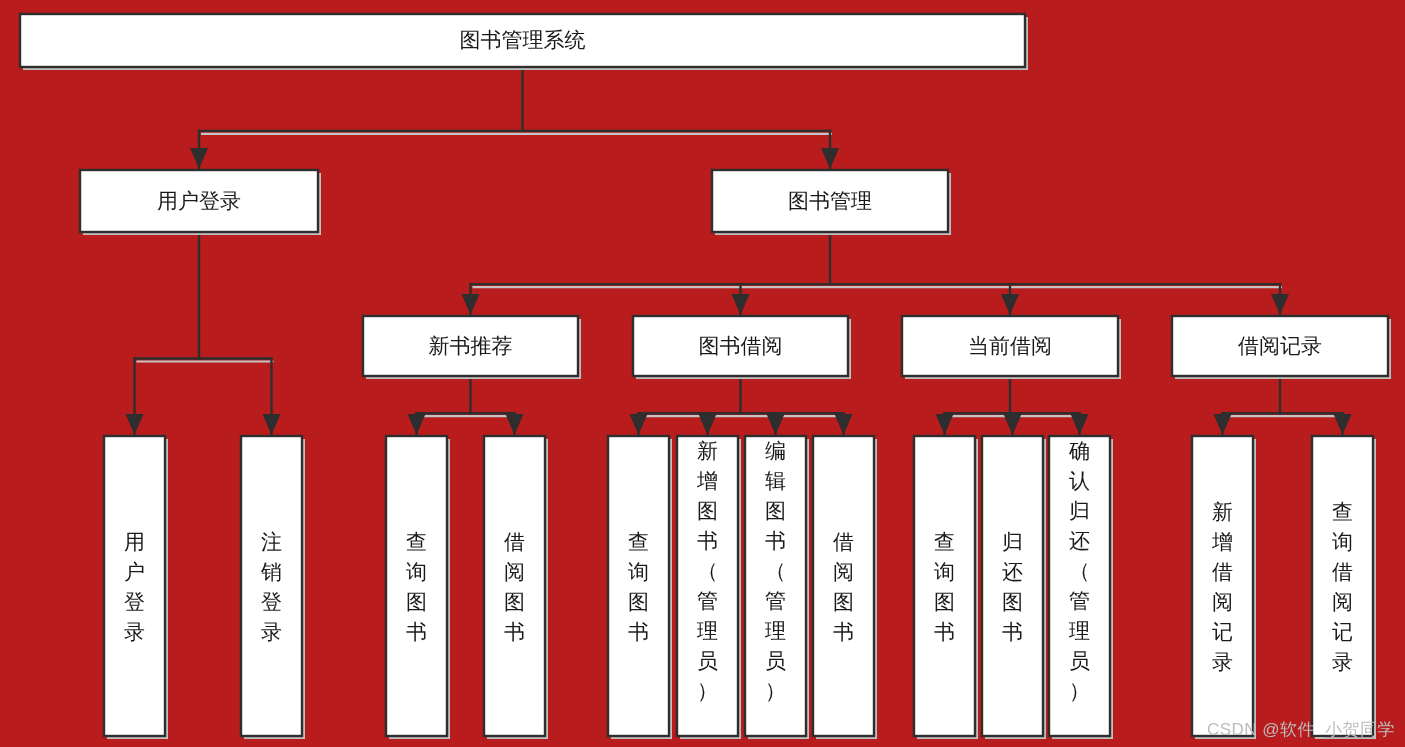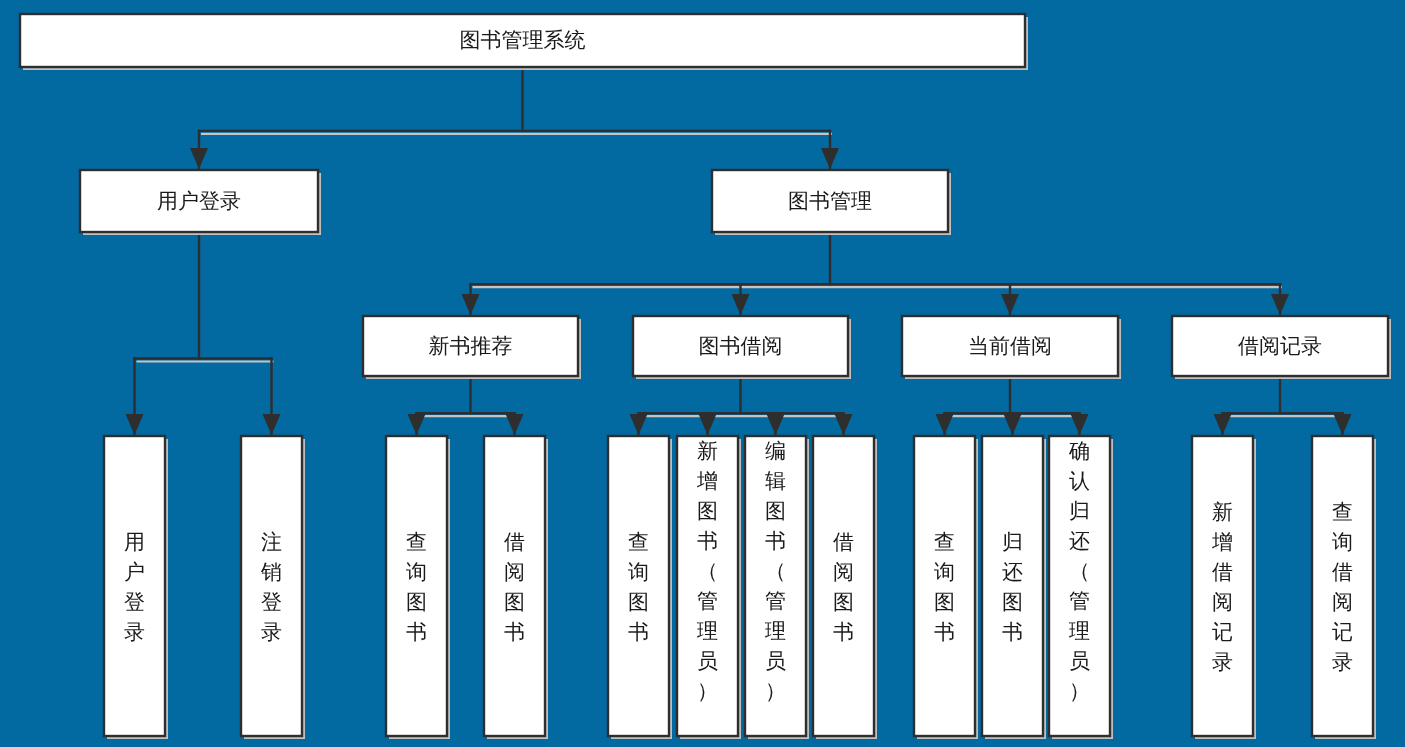--- a/index.html
+++ b/index.html
@@ -8,21 +8,21 @@
     padding: 0;
     background: #ffffff;
   }
   body {
     font-family: "Liberation Sans", "DejaVu Sans", sans-serif;
   }
   #diagram-root {
     position: relative;
     width: 1405px;
     height: 747px;
-    background: #0369a1;
+    background: #b91c1c;
     overflow: hidden;
   }
   svg#tree-svg {
     position: absolute;
     top: 0;
     left: 0;
     width: 1405px;
     height: 747px;
     display: block;
   }
@@ -251,13 +251,14 @@
           <rect x="1192" y="436" width="61" height="300" class="node-box"></rect>
           <text x="1222.5" y="519.4" class="leaf-label"><tspan x="1222.5" dy="0">新</tspan><tspan x="1222.5" dy="30">增</tspan><tspan x="1222.5" dy="30">借</tspan><tspan x="1222.5" dy="30">阅</tspan><tspan x="1222.5" dy="30">记</tspan><tspan x="1222.5" dy="30">录</tspan></text>
         </g>
         <g>
           <rect x="1315" y="439" width="61" height="300" class="node-shadow"></rect>
           <rect x="1312" y="436" width="61" height="300" class="node-box"></rect>
           <text x="1342.5" y="519.4" class="leaf-label"><tspan x="1342.5" dy="0">查</tspan><tspan x="1342.5" dy="30">询</tspan><tspan x="1342.5" dy="30">借</tspan><tspan x="1342.5" dy="30">阅</tspan><tspan x="1342.5" dy="30">记</tspan><tspan x="1342.5" dy="30">录</tspan></text>
         </g>
       </g>
   </svg>
+  <div class="watermark">CSDN @软件_小贺同学</div>
 </div>
 
 </body></html>

